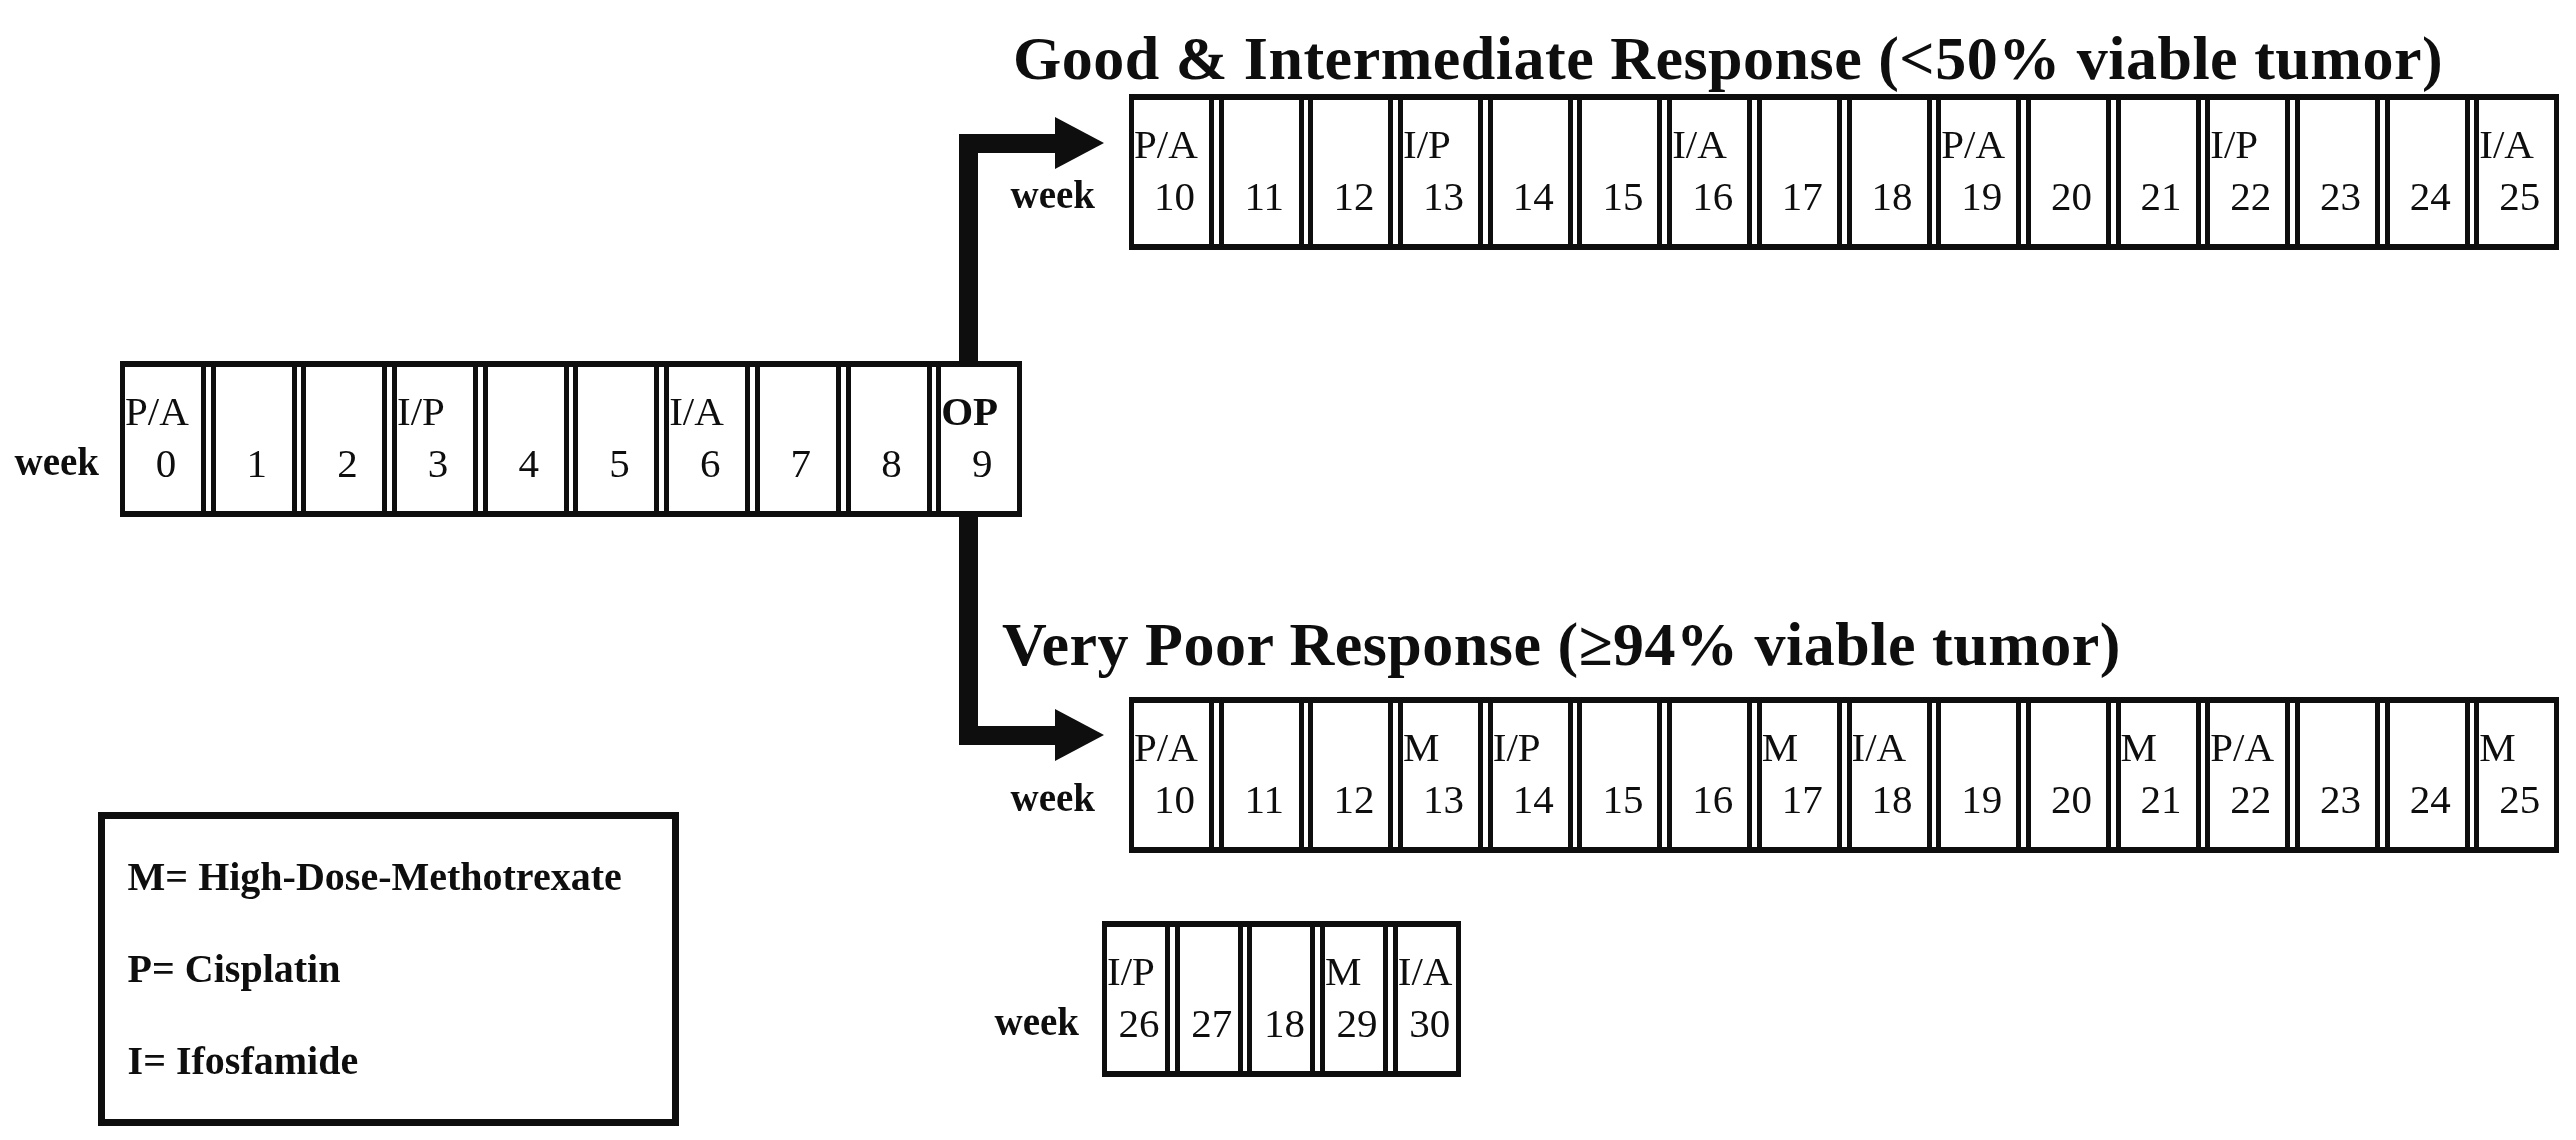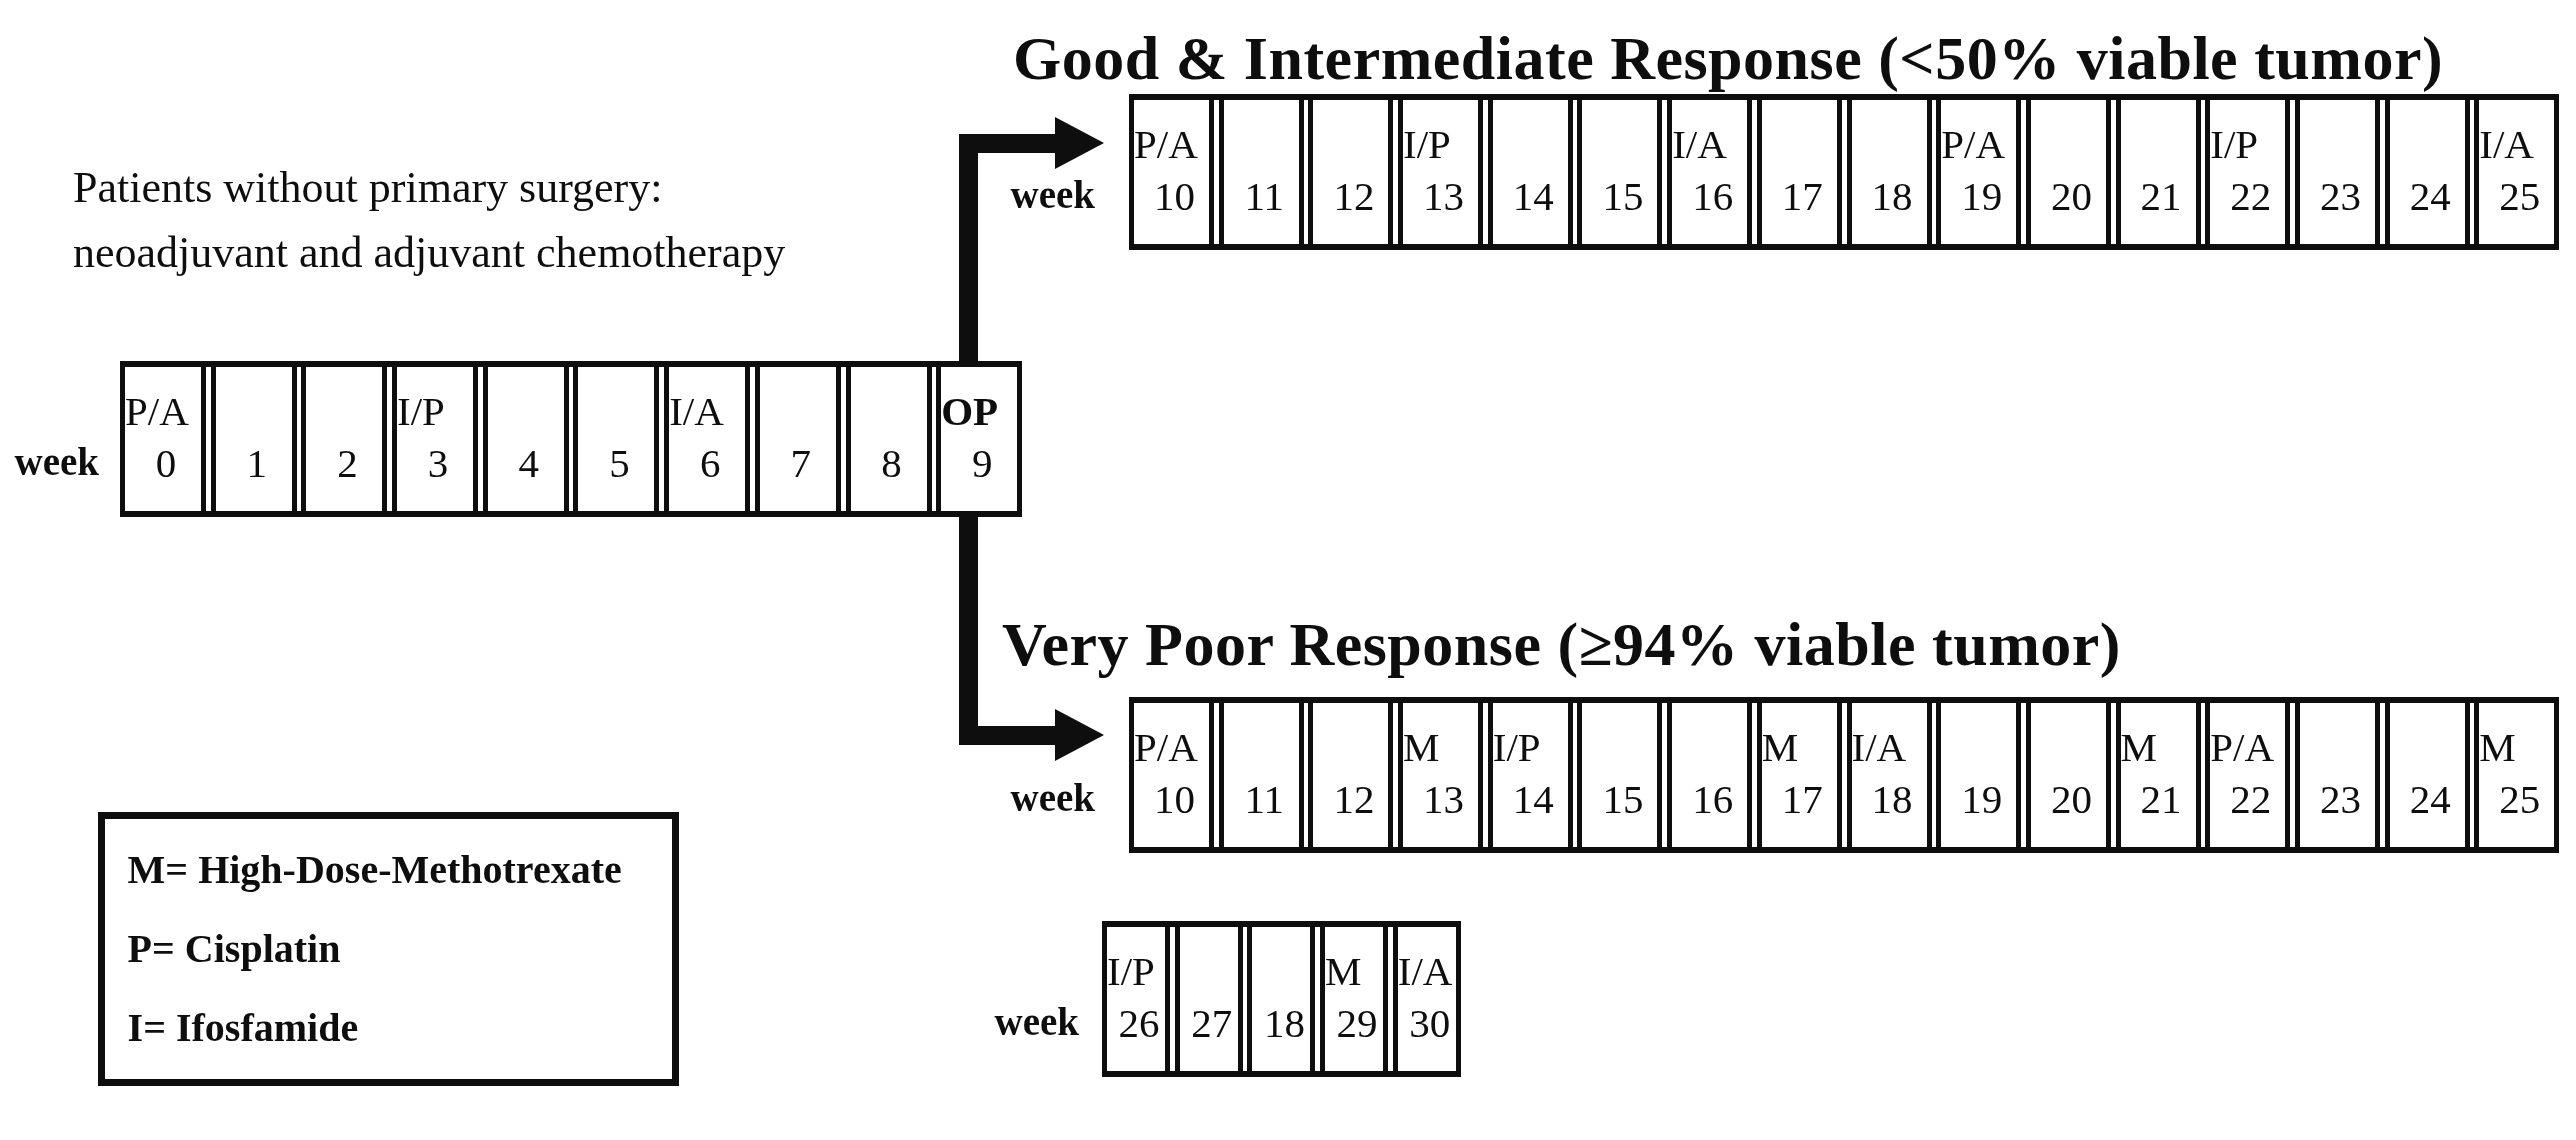--- a/index.html
+++ b/index.html
@@ -34,37 +34,33 @@
   .arrow-part{position:absolute;background:#0e0e0e;}
   #arrow-top-trunk{left:959px;top:134px;width:19px;height:233px;}
   #arrow-top-arm{left:959px;top:134px;width:97px;height:19px;}
   #arrow-top-head{position:absolute;left:1055px;top:117px;width:0;height:0;
     border-left:49px solid #0e0e0e;border-top:26px solid transparent;border-bottom:26px solid transparent;}
   #arrow-bot-trunk{left:959px;top:512px;width:19px;height:233px;}
   #arrow-bot-arm{left:959px;top:726px;width:97px;height:19px;}
   #arrow-bot-head{position:absolute;left:1055px;top:709px;width:0;height:0;
     border-left:49px solid #0e0e0e;border-top:26px solid transparent;border-bottom:26px solid transparent;}
   #legend{
-    position:absolute;left:98px;top:812px;width:581px;height:274px;box-sizing:border-box;
+    position:absolute;left:98px;top:812px;width:581px;height:314px;box-sizing:border-box;
     border:7.5px solid #0e0e0e;display:flex;flex-direction:column;justify-content:space-around;
     padding:11.3px 9.4px 11.3px 22.6px;background:#ffffff;
   }
   .legend-item{font-weight:bold;font-size:40px;line-height:1;white-space:nowrap;}
 </style>
 </head>
 <body>
 
 <div id="canvas">
 
   <div id="title-good" class="title">Good &amp; Intermediate Response (&lt;50% viable tumor)</div>
 
-  <div id="left-note">
-    <div>Patients without primary surgery:</div>
-    <div>neoadjuvant and adjuvant chemotherapy</div>
-  </div>
 
   <div id="week-good" class="week-label">week</div>
   <div id="row-good" class="cellrow">
       <div class="cell">
         <div class="drug">P/A</div>
         <div class="num">10</div>
       </div>
       <div class="cell">
         <div class="drug"></div>
         <div class="num">11</div>

